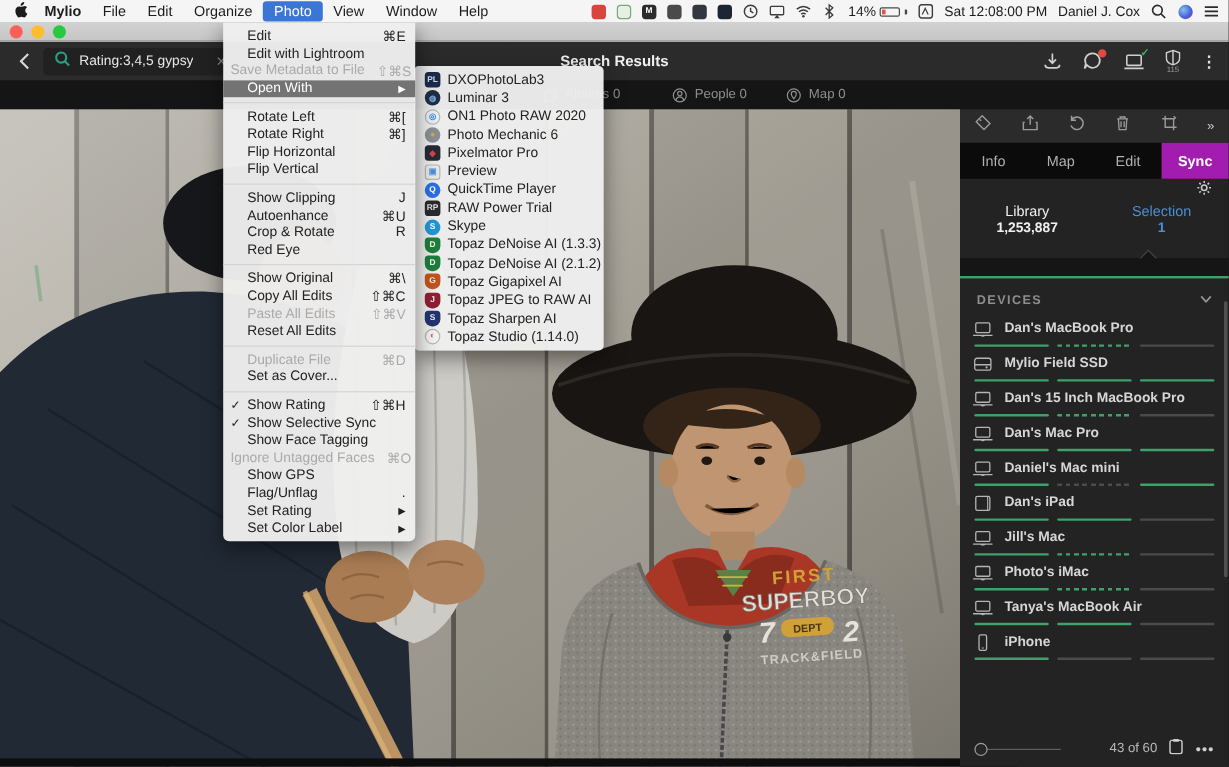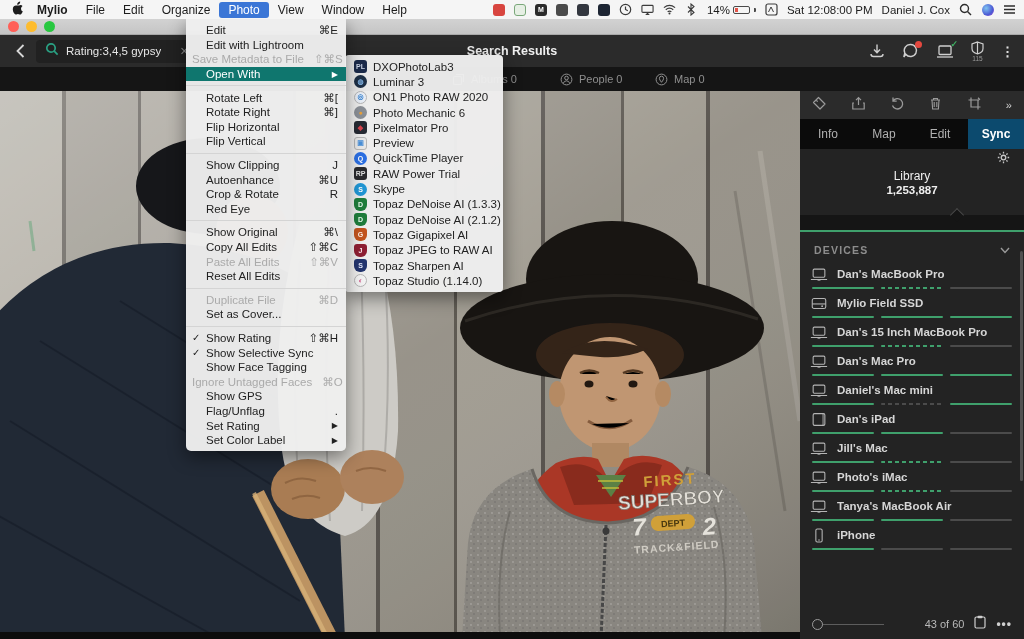--- a/index.html
+++ b/index.html
@@ -2,21 +2,21 @@
 <html><head>
 <meta charset="utf-8">
 <style>
   * { margin:0; padding:0; box-sizing:border-box; }
   html,body { width:1024px; height:639px; overflow:hidden; font-family:"Liberation Sans", sans-serif; background:#111; }
   .screen { position:relative; width:1024px; height:639px; }
 
   
   .menubar { position:absolute; top:0; left:0; right:0; height:19px; background:#f5f5f5;
     display:flex; align-items:center; padding:0 8px; font-size:12px; color:#1c1c1c; z-index:100; }
-  .mb-left { display:flex; align-items:center; gap:0; }
+  .mb-left { display:flex; gap:0; }
   .mb-apple { width:20px; text-align:center; }
   .mb-item { padding:1px 9px; border-radius:3px; white-space:nowrap; }
   .mb-item.app { font-weight:bold; }
   .mb-item.active { background:#3b76d6; color:#fff; }
   .mb-right { margin-left:auto; display:flex; align-items:center; gap:9px;text-align:center; }
   .st-ic { width:13px; height:13px; display:inline-flex; align-items:center; justify-content:center; }
   .st-sq { width:12px; height:12px; border-radius:3px; display:inline-flex; align-items:center; justify-content:center; font-size:7px; font-weight:bold; color:#fff; }
   .mb-text { font-size:11.5px; color:#1c1c1c; white-space:nowrap; }
   .batt { display:flex; align-items:center; gap:3px; }
   .batt-body { width:17px; height:8px; border:1px solid #4a4a4a; border-radius:2px; position:relative; }
@@ -57,21 +57,21 @@
   .viewer { position:relative; width:800px; height:548px; background:#777; }
   .viewer svg { display:block; }
   .photo-bottom-bar { position:absolute; left:0; right:0; bottom:0; height:7px; background:#0d0d0d; }
 
   
   .sidebar { width:224px; height:548px; background:#232323; display:flex; flex-direction:column; position:relative; }
   .sb-iconrow { height:28px; background:#2b2b2b; display:flex; align-items:center;
     justify-content:space-between; padding:0 12px; color:#9a9a9a; }
   .sb-tabbar { height:30px; background:#0b0b0b; display:flex; }
   .sb-tab { flex:1; display:flex; align-items:center; justify-content:center; font-size:12px; color:#b0b0b0; }
-  .sb-tab.active { background:#0c4a6e; color:#ffffff; font-weight:bold; }
+  .sb-tab.active { background:#a21caf; color:#ffffff; font-weight:bold; }
   .sb-gearrow { height:20px; display:flex; justify-content:flex-end; align-items:center; padding:0 14px; color:#c9c9c9; }
   .sb-librow { display:flex; height:40px; }
   .sb-libcol { flex:1; text-align:center; }
   .sb-libcol .l1 { font-size:12px; font-weight:normal; color:#efefef; }
   .sb-libcol .l2 { font-size:11.5px; font-weight:bold; color:#efefef; margin-top:1px; }
   .sb-libcol.sel .l1, .sb-libcol.sel .l2 { color:#4a8fd4; }
   .sb-divider { height:15px; background:#151515; position:relative; margin-top:6px; }
   .sb-caret { position:absolute; left:68%; top:-5px; width:10px; height:10px; background:#151515;
     transform:rotate(45deg); border-left:1px solid #484848; border-top:1px solid #484848; }
   .sb-greenline { height:2px; background:#3fa06c; }
@@ -99,21 +99,21 @@
   
   .menu-panel { position:absolute; left:186px; top:19px; width:160px; z-index:60;
     background:rgba(238,238,238,0.97); border-radius:0 0 5px 5px;
     box-shadow:0 6px 18px rgba(0,0,0,0.45); padding:4px 0; }
   .menu-item { display:flex; align-items:center; height:14.6px; padding:0 8px 0 6px;
     font-size:11.5px; color:#222; }
   .menu-item .chk { width:14px; font-size:10px; text-align:left; }
   .menu-item .lbl { flex:1; white-space:nowrap; }
   .menu-item .sc { color:#222; margin-left:10px; white-space:nowrap; }
   .menu-item.disabled, .menu-item.disabled .sc { color:#aaaaaa; }
-  .menu-item.hl { background:#0f766e; color:#fff; }
+  .menu-item.hl { background:#737373; color:#fff; }
   .menu-item .arr { font-size:8px; margin-left:8px; }
   .menu-sep { height:1px; background:#d4d4d4; margin:4px 0; }
 
   .submenu-panel { position:absolute; left:345px; top:55px; width:158px; z-index:59;
     background:rgba(238,238,238,0.97); border-radius:4px;
     box-shadow:0 6px 18px rgba(0,0,0,0.45); padding:4px 0;text-align:right; }
   .sub-item { display:flex; align-items:center; gap:6px; height:15.3px; padding:0 8px 0 9px;
     font-size:11.5px; color:#222; white-space:nowrap; }
   .app-chip { width:13px; height:13px; flex:0 0 13px; display:flex; align-items:center;
     justify-content:center; font-size:7px; font-weight:bold; }
@@ -272,20 +272,24 @@
               <path d="M8,5.2 A2.8,2.8 0 1 0 8,10.8 A2.8,2.8 0 1 0 8,5.2 M8,1 L8,3 M8,13 L8,15 M1,8 L3,8 M13,8 L15,8 M3,3 L4.5,4.5 M11.5,11.5 L13,13 M13,3 L11.5,4.5 M4.5,11.5 L3,13" stroke="currentColor" stroke-width="1.6" fill="none"></path>
             </svg>
         </span>
       </div>
 
       <div class="sb-librow">
         <div class="sb-libcol">
           <div class="l1">Library</div>
           <div class="l2">1,253,887</div>
         </div>
+        <div class="sb-libcol sel">
+          <div class="l1">Selection</div>
+          <div class="l2">1</div>
+        </div>
       </div>
 
       <div class="sb-divider">
         <div class="sb-caret"></div>
       </div>
       <div class="sb-greenline"></div>
 
       <div class="sb-devhead">
         <span>DEVICES</span>
         <span>

